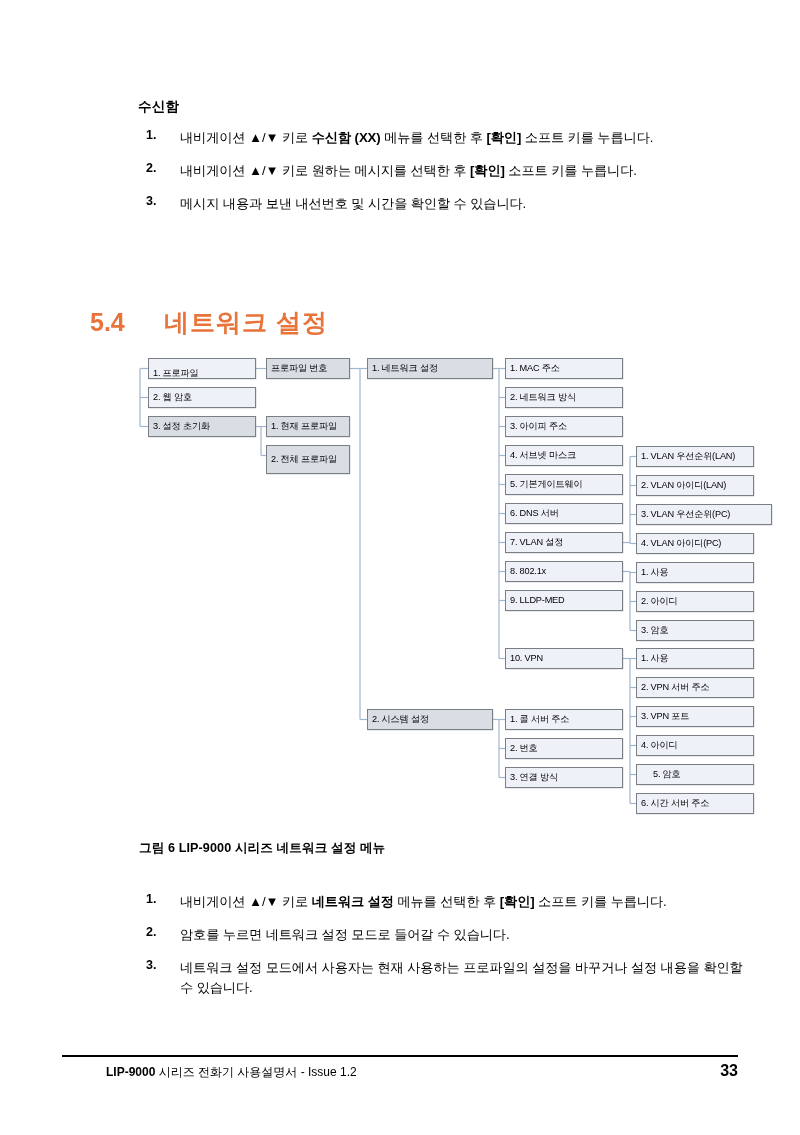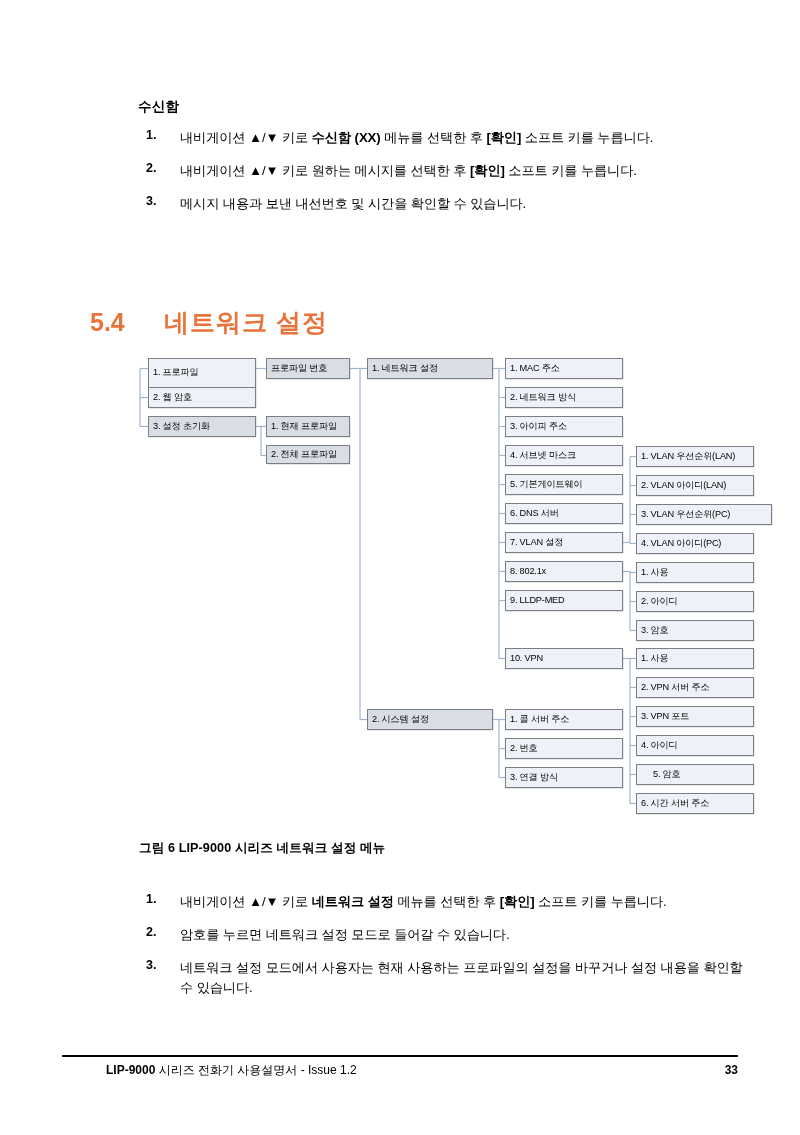--- a/index.html
+++ b/index.html
@@ -43,21 +43,21 @@
   svg.links{position:absolute;left:0;top:0;width:800px;height:1135px;pointer-events:none;}
 
   
   .caption{position:absolute;left:139px;top:840px;font-size:12.6px;font-weight:bold;letter-spacing:.1px;}
 
   
   .footrule{position:absolute;left:62px;top:1055px;width:676px;height:2px;background:#000;}
   .footline{position:absolute;left:62px;top:1062px;width:676px;display:flex;justify-content:space-between;align-items:baseline;}
   .footleft{font-size:12px;margin-left:44px;}
   .footleft b{font-weight:bold;}
-  .footright{font-size:12px;font-weight:bold;}
+  .footright{font-size:16px;font-weight:bold;}
 </style>
 </head>
 <body>
 
 <div class="page">
 
   <div class="sec-title">수신함</div>
 
   <div class="olist" id="inbox-list" style="left:138px;top:128px;width:600px;">
       <div class="oitem">
@@ -125,36 +125,36 @@
         <line x1="623" y1="658.5" x2="630" y2="658.5" stroke="#9fb6cf" stroke-width="1.2"></line>
         <line x1="630" y1="658.5" x2="630" y2="803.5" stroke="#9fb6cf" stroke-width="1.2"></line>
         <line x1="630" y1="658.5" x2="636" y2="658.5" stroke="#9fb6cf" stroke-width="1.2"></line>
         <line x1="630" y1="687.5" x2="636" y2="687.5" stroke="#9fb6cf" stroke-width="1.2"></line>
         <line x1="630" y1="716.5" x2="636" y2="716.5" stroke="#9fb6cf" stroke-width="1.2"></line>
         <line x1="630" y1="745.5" x2="636" y2="745.5" stroke="#9fb6cf" stroke-width="1.2"></line>
         <line x1="630" y1="774.5" x2="636" y2="774.5" stroke="#9fb6cf" stroke-width="1.2"></line>
         <line x1="630" y1="803.5" x2="636" y2="803.5" stroke="#9fb6cf" stroke-width="1.2"></line>
       </svg>
     <div id="diagram-nodes">
-        <div class="node" style="left: 148px; top: 358px; width: 108px; height: 30px;">
+        <div class="node" style="left: 148px; top: 358px; width: 108px; height: 21px; align-items: flex-end;">
           <span>1. 프로파일</span>
         </div>
         <div class="node" style="left: 148px; top: 387px; width: 108px; height: 21px;">
           <span>2. 웹 암호</span>
         </div>
         <div class="node gray" style="left: 148px; top: 416px; width: 108px; height: 21px;">
           <span>3. 설정 초기화</span>
         </div>
         <div class="node gray" style="left: 266px; top: 358px; width: 84px; height: 21px;">
           <span>프로파일 번호</span>
         </div>
         <div class="node gray" style="left: 266px; top: 416px; width: 84px; height: 21px;">
           <span>1. 현재 프로파일</span>
         </div>
-        <div class="node gray" style="left: 266px; top: 445px; width: 84px; height: 19px;">
+        <div class="node gray" style="left: 266px; top: 445px; width: 84px; height: 29px;">
           <span>2. 전체 프로파일</span>
         </div>
         <div class="node gray" style="left: 367px; top: 358px; width: 126px; height: 21px;">
           <span>1. 네트워크 설정</span>
         </div>
         <div class="node gray" style="left: 367px; top: 709px; width: 126px; height: 21px;">
           <span>2. 시스템 설정</span>
         </div>
         <div class="node" style="left: 505px; top: 358px; width: 118px; height: 21px;">
           <span>1. MAC 주소</span>

